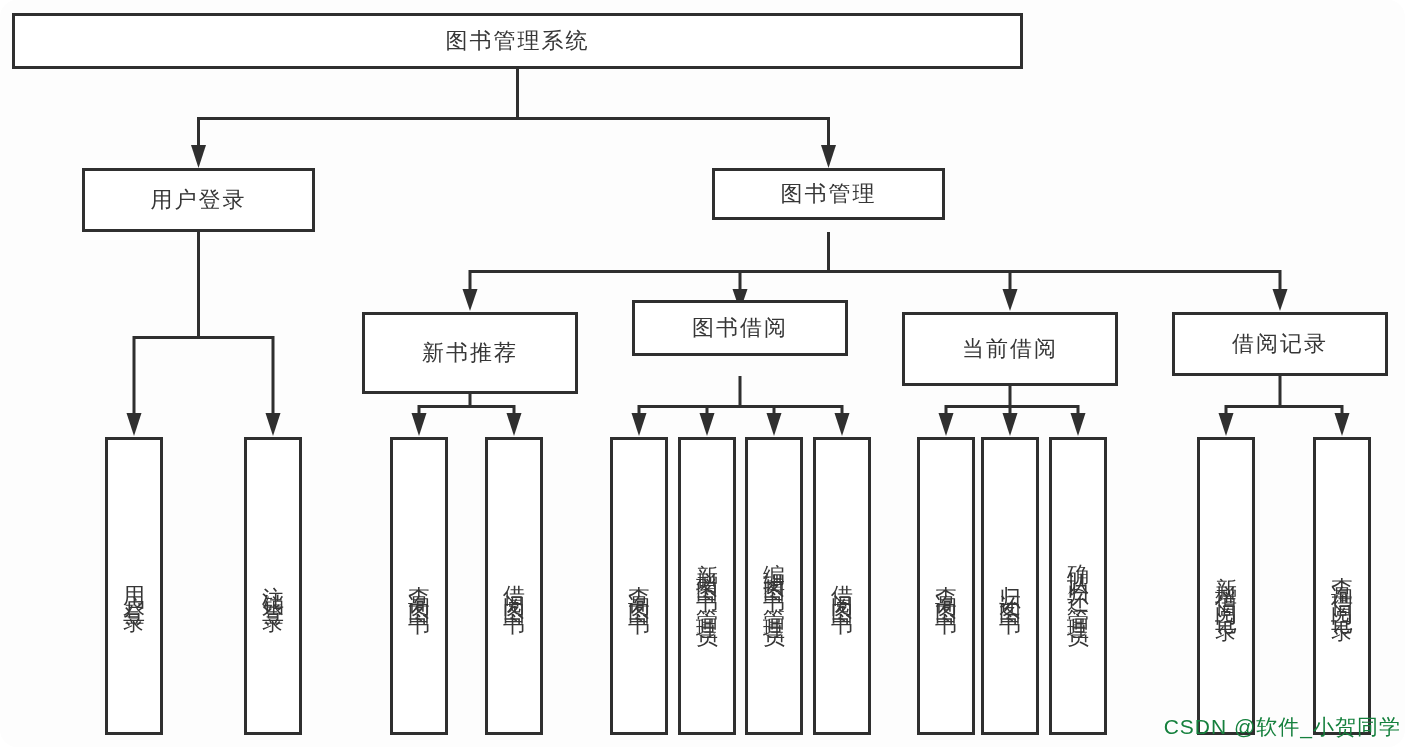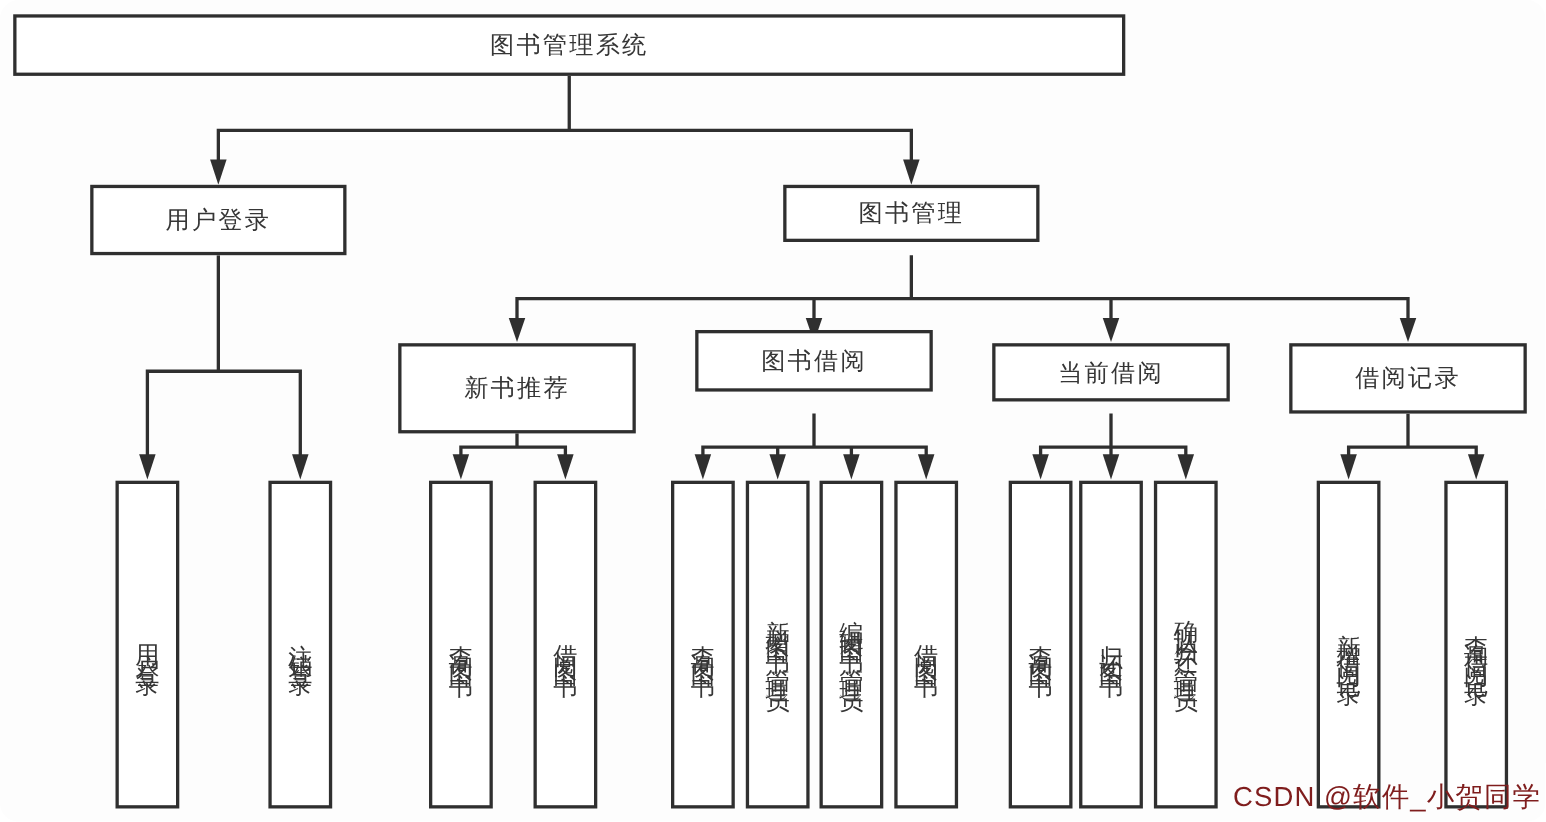--- a/index.html
+++ b/index.html
@@ -45,23 +45,23 @@
     text-orientation: mixed;
     letter-spacing: 9px;
     font-size: 22px;
     color: #363636;
     white-space: nowrap;
   }
   .watermark {
     position: absolute;
     right: 4px;
     bottom: 6px;
-    font-size: 25px;
+    font-size: 21px;
     letter-spacing: 1px;
-    color: #7f1d1d;
+    color: #15803d;
     z-index: 5;
     white-space: nowrap;
     margin-top: 29px;
   }
 </style>
 </head>
 <body>
 
 <div class="canvas">
 
@@ -101,21 +101,21 @@
     <polygon points="1334.5,413 1349.5,413 1342,436"></polygon>
   </svg>
 
   <div class="box" style="left:12px;top:13px;width:1011px;height:56px">图书管理系统</div>
 
   <div class="box" style="left:82px;top:168px;width:233px;height:64px">用户登录</div>
   <div class="box" style="left:712px;top:168px;width:233px;height:52px">图书管理</div>
 
   <div class="box" style="left:362px;top:312px;width:216px;height:82px">新书推荐</div>
   <div class="box" style="left:632px;top:300px;width:216px;height:56px">图书借阅</div>
-  <div class="box" style="left:902px;top:312px;width:216px;height:53px">当前借阅</div>
+  <div class="box" style="left:902px;top:312px;width:216px;height:74px">当前借阅</div>
   <div class="box" style="left:1172px;top:312px;width:216px;height:64px">借阅记录</div>
 
   <div class="box vbox" style="left:105px;top:437px;width:58px;height:298px">
     <span class="vlabel">用户登录</span>
   </div>
   <div class="box vbox" style="left:244px;top:437px;width:58px;height:298px">
     <span class="vlabel">注销登录</span>
   </div>
 
   <div class="box vbox" style="left:390px;top:437px;width:58px;height:298px">

